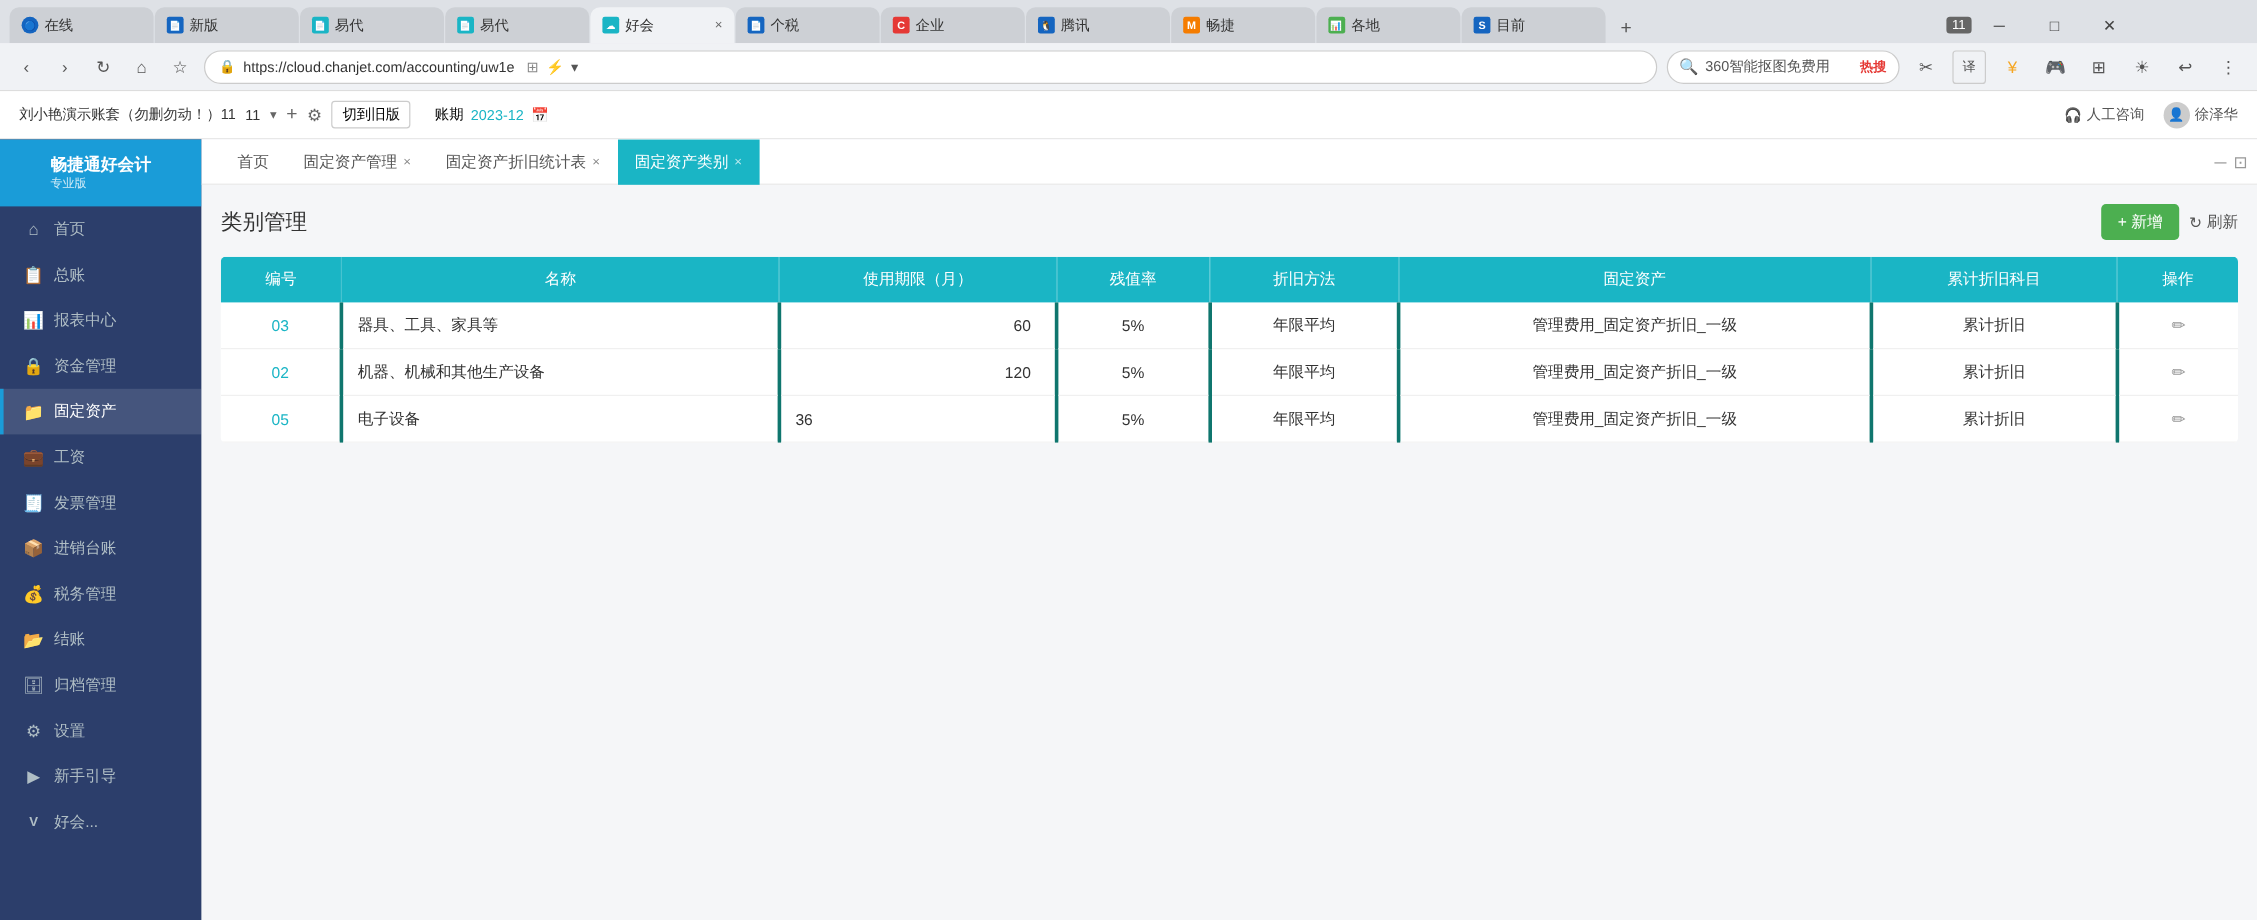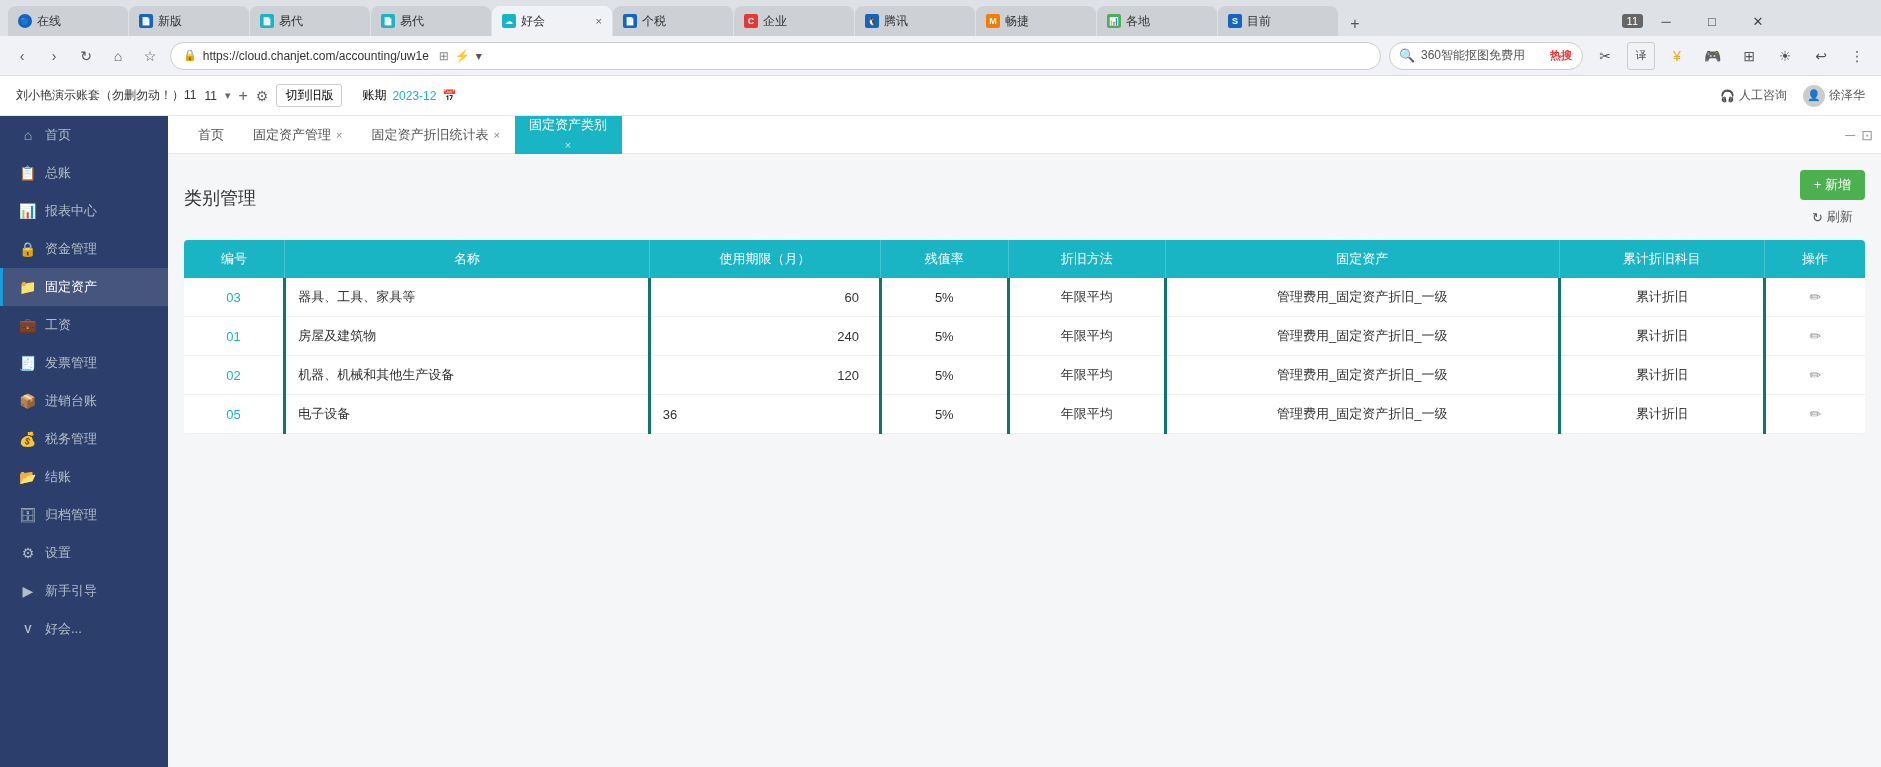--- a/index.html
+++ b/index.html
@@ -173,21 +173,20 @@
       display: flex; align-items: center;
       padding: 0 14px; height: 38px;
       font-size: 13px; color: #555;
       cursor: pointer; gap: 5px;
       border-right: 1px solid transparent;
     }
     .page-tab.active {
       background: #1ab5c5;
       color: #fff;
       border-radius: 0;
-      flex-direction: column;
     }
     .page-tab .tab-x { font-size: 11px; color: inherit; opacity: 0.7; }
     .page-tab.home { font-size: 13px; }
 
     
     .page-body {
       flex: 1;
       padding: 16px;
       overflow-y: auto;
       position: relative;
@@ -198,21 +197,21 @@
       display: flex;
       align-items: center;
       justify-content: space-between;
       margin-bottom: 14px;
     }
     .page-title {
       font-size: 18px;
       color: #333;
       font-weight: 500;
     }
-    .page-actions { display: flex; align-items: center; gap: 8px; flex-direction: column; }
+    .page-actions { display: flex; align-items: center; gap: 8px; }
     .btn-add {
       background: #4caf50;
       color: #fff;
       border: none;
       border-radius: 4px;
       padding: 6px 14px;
       font-size: 13px;
       cursor: pointer;
       display: flex; align-items: center; gap: 4px;
     }
@@ -386,20 +385,26 @@
       <div style="display:flex;align-items:center;gap:4px;cursor:pointer;">
         <span style="width:22px;height:22px;background:#ccc;border-radius:50%;display:inline-flex;align-items:center;justify-content:center;font-size:11px;">👤</span>
         <span>徐泽华</span>
       </div>
     </div>
   </div>
 
   <div class="content-layout">
 
     <div class="sidebar">
+      <div class="sidebar-logo">
+        <div>
+          <div class="logo-text">畅捷通好会计</div>
+          <div class="logo-sub">专业版</div>
+        </div>
+      </div>
 
       <div class="sidebar-item">
         <span class="sidebar-icon">⌂</span>
         <span>首页</span>
       </div>
       <div class="sidebar-item">
         <span class="sidebar-icon">📋</span>
         <span>总账</span>
       </div>
       <div class="sidebar-item">
@@ -501,32 +506,20 @@
               <th>累计折旧科目</th>
               <th>操作</th>
             </tr>
           </thead>
           <tbody id="table-body">
 
           <tr>
     <td class="td-code">03</td>
     <td class="td-name">器具、工具、家具等</td>
     <td style="text-align:right;padding-right:20px;">60</td>
-    <td>5%</td>
-    <td>年限平均</td>
-    <td>管理费用_固定资产折旧_一级</td>
-    <td>累计折旧</td>
-    <td>
-      <span class="edit-icon">✏</span>
-    </td>
-  </tr>
-              <tr>
-    <td class="td-code">01</td>
-    <td class="td-name">房屋及建筑物</td>
-    <td style="text-align:right;padding-right:20px;">240</td>
     <td>5%</td>
     <td>年限平均</td>
     <td>管理费用_固定资产折旧_一级</td>
     <td>累计折旧</td>
     <td>
       <span class="edit-icon">✏</span>
     </td>
   </tr>
               <tr>
     <td class="td-code">02</td>

